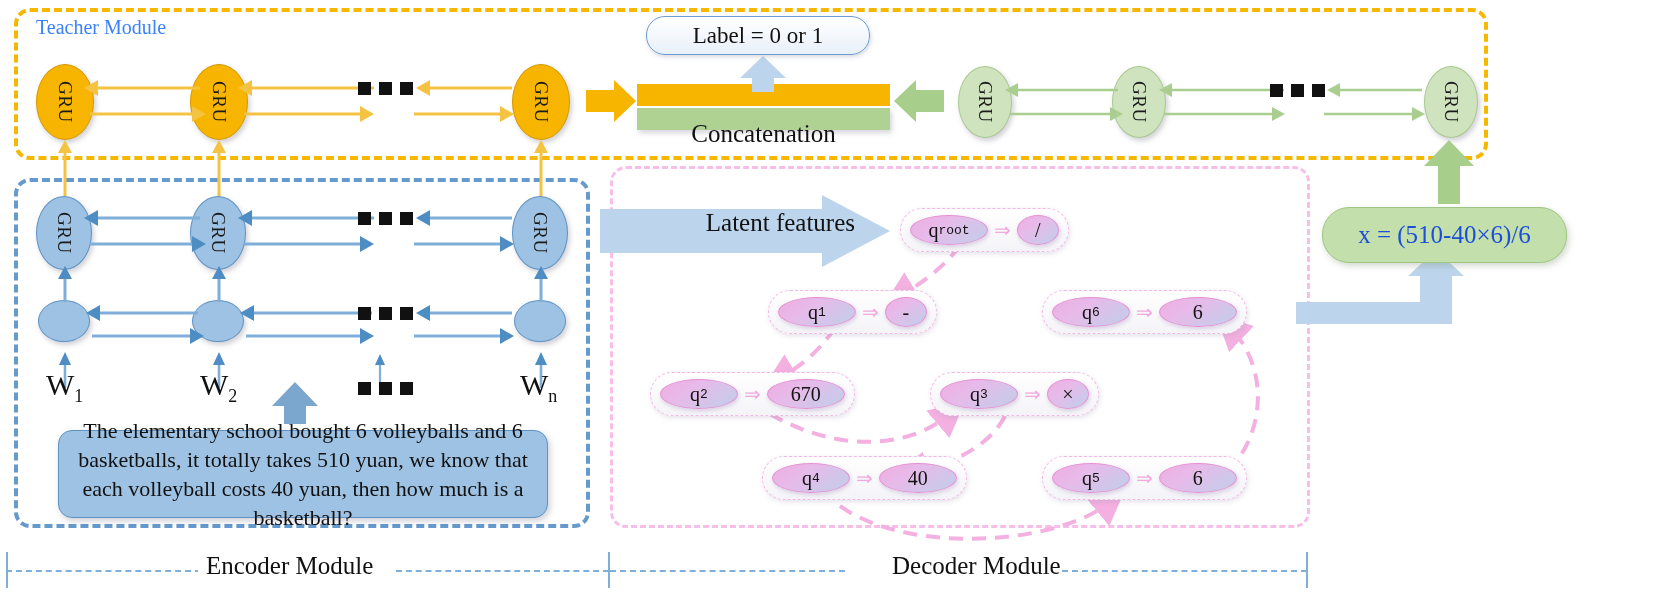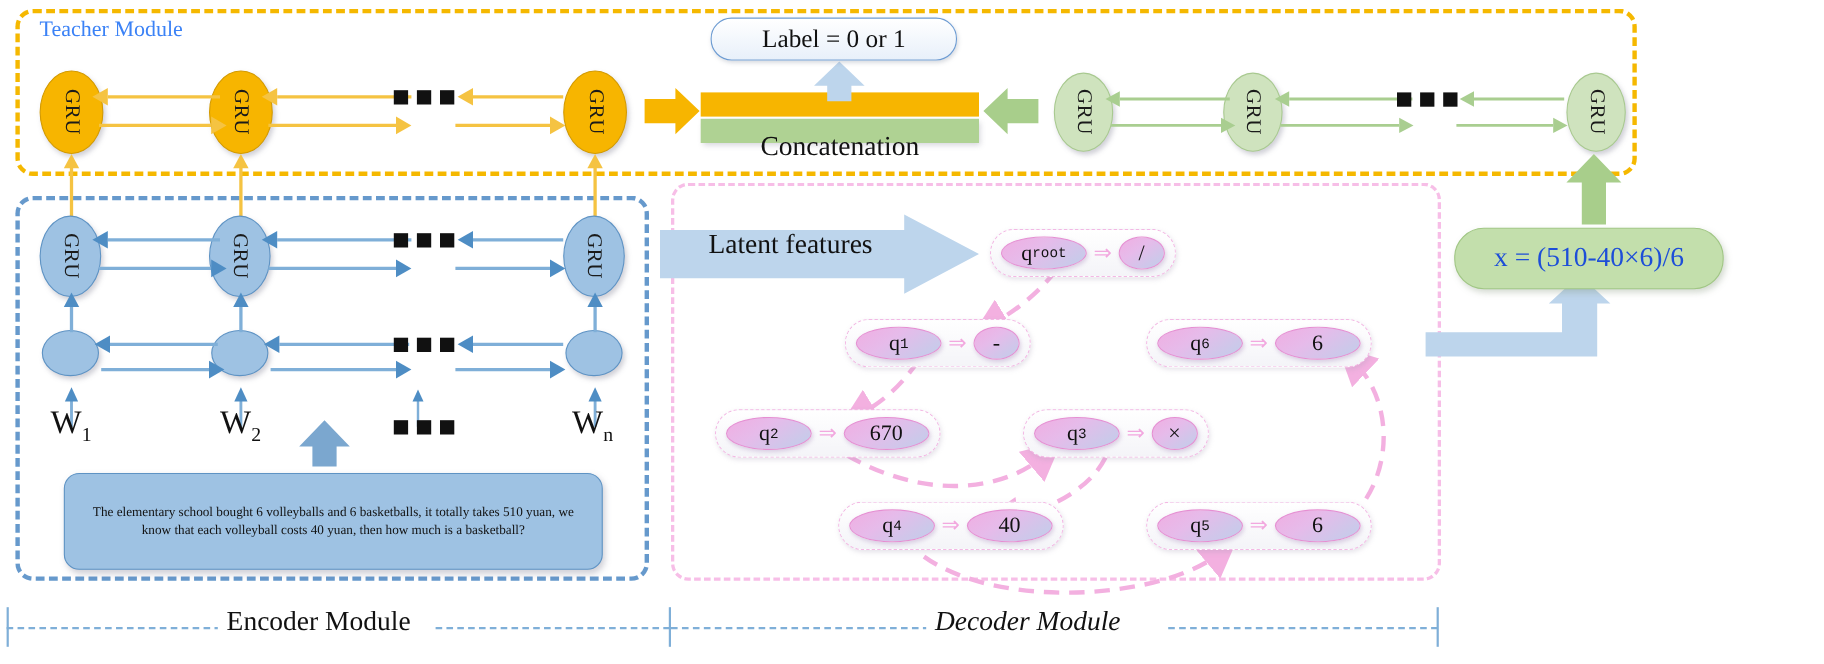--- a/index.html
+++ b/index.html
@@ -43,25 +43,25 @@
   .barrow{position:absolute;}
 
   
   .wlabel{position:absolute;font-size:30px;color:#111;text-align:center;}
   .wlabel sub{font-size:18px;}
 
   
   #problem-box{position:absolute;left:58px;top:430px;width:490px;height:88px;background:#9EC2E3;
       border:1.5px solid #5E93C4;border-radius:14px;box-shadow:2px 3px 6px rgba(120,120,140,.35);
       display:flex;align-items:center;justify-content:center;padding:4px 12px;box-sizing:border-box;}
-  #problem-text{font-size:12px;line-height:1.32;color:#111;text-align:center;}
+  #problem-text{font-size:22px;line-height:1.32;color:#111;text-align:center;}
 
   
   #latent-arrow{position:absolute;left:600px;top:195px;width:290px;height:72px;}
-  #latent-text{position:absolute;left:644px;top:209px;width:225px;text-align:left;font-size:25px;color:#111;}
+  #latent-text{position:absolute;left:630px;top:209px;width:225px;text-align:right;font-size:25px;color:#111;}
 
   
   .tnode{position:absolute;box-sizing:border-box;height:44px;border:1.6px dashed #F3B8E4;border-radius:22px;
      background:linear-gradient(#ffffff,#F4F4F8);display:flex;align-items:center;justify-content:center;gap:6px;
      padding:0 9px;box-shadow:1px 2px 5px rgba(160,150,175,.28);}
   .ell{display:flex;align-items:center;justify-content:center;border:1.4px solid #E58FD2;border-radius:50%;
      background:linear-gradient(145deg,#F0AEE2 0%,#E6BBEA 40%,#BFCFEA 100%);
      box-shadow:1px 2px 4px rgba(170,140,190,.4);font-size:20px;color:#111;}
   .ell.q{width:76px;height:28px;}
   .ell.val{width:76px;height:28px;}
@@ -405,17 +405,17 @@
 
   <div id="eq-pill">x = (510-40×6)/6</div>
 
   <div class="axis-line" style="left:6px;top:570px;width:195px;"></div>
   <div class="axis-tick" style="left:6px;top:552px;height:36px;"></div>
   <div class="axis-label" style="left:198px;top:552px;">Encoder Module</div>
   <div class="axis-line" style="left:396px;top:570px;width:213px;"></div>
   <div class="axis-tick" style="left:608px;top:552px;height:36px;"></div>
 
   <div class="axis-line" style="left:610px;top:570px;width:235px;"></div>
-  <div class="axis-label" style="left:842px;top:552px;font-style:italic;">Decoder Module</div>
+  <div class="axis-label" style="left:884px;top:552px;">Decoder Module</div>
   <div class="axis-line" style="left:1062px;top:570px;width:245px;"></div>
   <div class="axis-tick" style="left:1306px;top:552px;height:36px;"></div>
 
 </div>
 
 </body></html>

